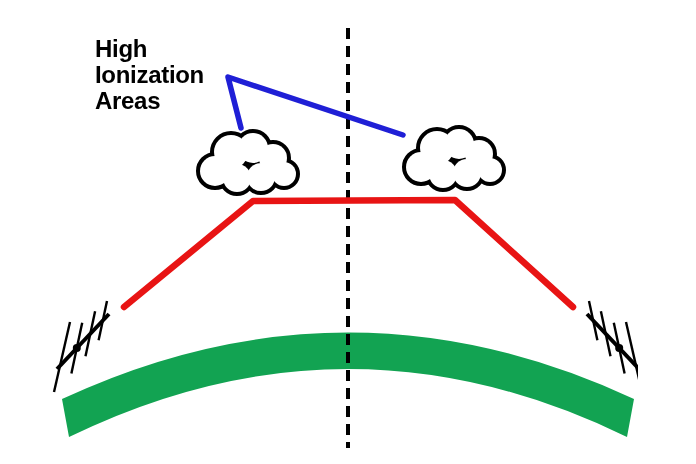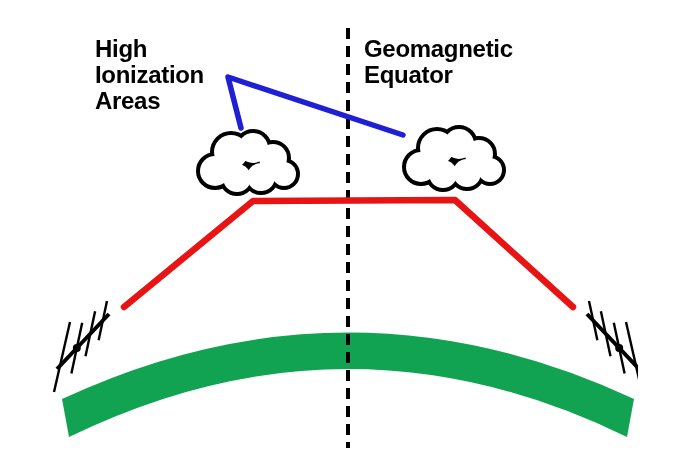--- a/index.html
+++ b/index.html
@@ -76,16 +76,14 @@
     <polyline points="241,128 228,77 403,135" fill="none" stroke-width="5.5" stroke-linecap="round" stroke-linejoin="round" stroke="#1f1fd6"></polyline>
 
     <use href="#cloudShape" transform="translate(193,131)"></use>
     <use href="#cloudShape" transform="translate(399,127)"></use>
   </svg>
 
   <div class="diagram-label label-high">High
 Ionization
 Areas</div>
 
-  <div class="diagram-label label-geo">Geomagnetic
-Equator</div>
 
 </div>
 
 </body></html>

